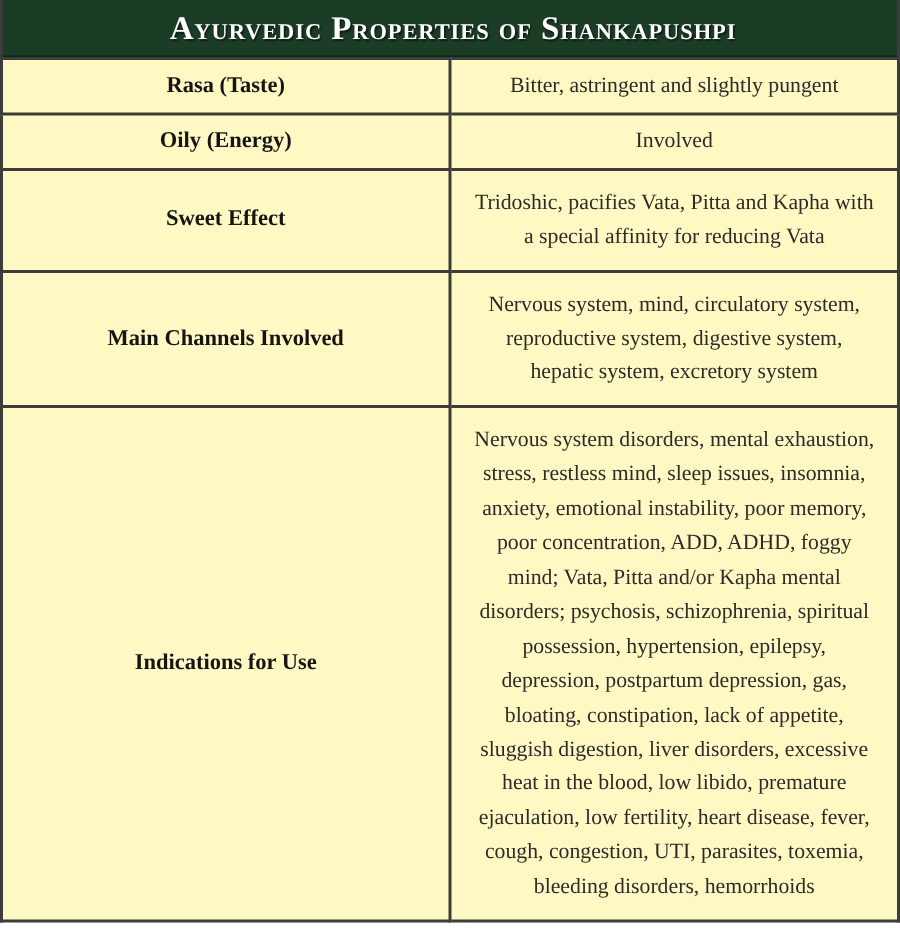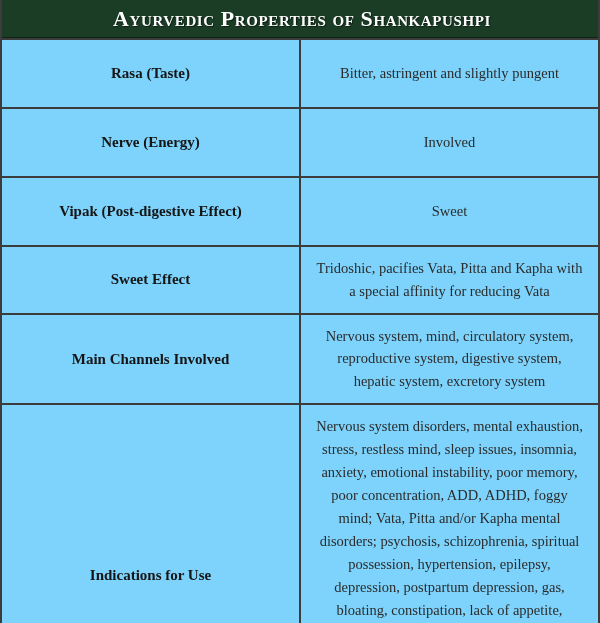--- a/index.html
+++ b/index.html
@@ -54,37 +54,37 @@
     line-height: 1;
     text-shadow: 1px 1px 1px rgba(0,0,0,0.55);
     white-space: nowrap;
   }
 
   
   td.label-cell, td.value-cell {
     border: 2px solid #3c3c3c;
     text-align: center;
     vertical-align: middle;
-    background: #7dd3fc;
+    background: #fef9c3;
     margin-left: 41px;
   }
   td.label-cell {
     width: 229px;
     font-weight: bold;
     font-size: 15px;
     color: #151515;
     padding: 6px 6px;
     line-height: 1.25;
   }
   td.value-cell {
     width: 371px;
     font-weight: normal;
     font-size: 14.5px;
     color: #2b2b2b;
-    padding: 22px 14px;
+    padding: 6px 14px;
     line-height: 1.58;
   }
   td.value-cell .val-inner {
     display: block;
   }
 
   
   table.props-table {
     border-left: 2px solid #3c3c3c;
     border-right: 2px solid #3c3c3c;
@@ -109,32 +109,26 @@
       </tr>
 
       <tr>
         <td class="label-cell">Rasa (Taste)</td>
         <td class="value-cell">
             <span class="val-inner">Bitter, astringent and slightly pungent</span>
           </td>
       </tr>
 
       <tr>
-        <td class="label-cell">Nerve (Energy)</td>
+        <td class="label-cell">Oily (Energy)</td>
         <td class="value-cell">
             <span class="val-inner">Involved</span>
           </td>
       </tr>
 
-      <tr>
-        <td class="label-cell">Vipak (Post-digestive Effect)</td>
-        <td class="value-cell">
-            <span class="val-inner">Sweet</span>
-          </td>
-      </tr>
 
 
       <tr class="row-tall">
         <td class="label-cell">Sweet Effect</td>
         <td class="value-cell">
             <span class="val-inner">Tridoshic, pacifies Vata, Pitta and Kapha with a special affinity for reducing Vata</span>
           </td>
       </tr>
 
 

